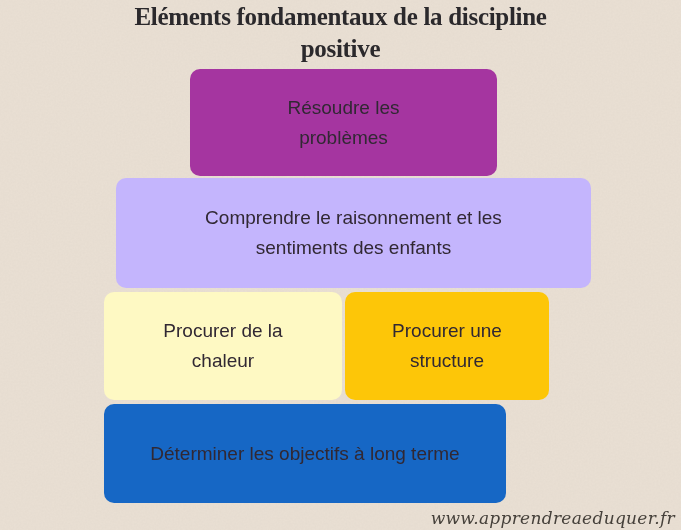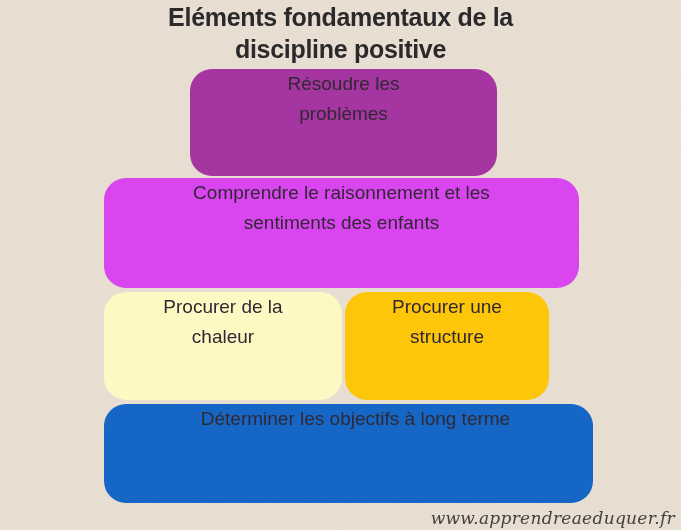--- a/index.html
+++ b/index.html
@@ -25,40 +25,41 @@
     left: 0;
     width: 681px;
     display: flex;
     justify-content: center;
     text-align: center;
     font-weight: 700;
     font-size: 25px;
     line-height: 32px;
     letter-spacing: -0.3px;
     color: #2b292c;
+    font-family: Liberation Serif, serif;
   }
   .title-inner {
     max-width: 430px;
   }
   .block {
     position: absolute;
-    border-radius: 22px;
+    border-radius: 10px;
     display: flex;
-    align-items: flex-start;
+    align-items: center;
     justify-content: center;
     text-align: center;
     font-size: 19px;
     line-height: 30px;
     color: #312833;
   }
   .block-resoudre      { left: 190px; top: 69px;  width: 307px; height: 107px; }
   .block-comprendre    { left: 104px; top: 178px; width: 475px; height: 110px; }
   .block-chaleur       { left: 104px; top: 292px; width: 238px; height: 108px; }
   .block-structure     { left: 345px; top: 292px; width: 204px; height: 108px; }
-  .block-objectifs     { left: 104px; top: 404px; width: 475px; height: 99px; padding-left: 14px;  }
+  .block-objectifs     { left: 104px; top: 404px; width: 402px; height: 99px;  }
   .block-resoudre   .block-label { max-width: 200px; }
   .block-comprendre .block-label { max-width: 380px; }
   .block-chaleur    .block-label { max-width: 180px; }
   .block-structure  .block-label { max-width: 180px; }
   .block-objectifs  .block-label { max-width: 440px; }
   .watermark {
     position: absolute;
     right: 6px;
     bottom: 2px;
     font-family: "DejaVu Serif", serif;
@@ -81,21 +82,21 @@
 </svg>
 
 <div class="title">
   <div class="title-inner">Eléments fondamentaux de la discipline positive</div>
 </div>
 
 <div class="block block-resoudre" style="background-color: rgb(165, 53, 160);">
   <span class="block-label">Résoudre les problèmes</span>
 </div>
 
-<div class="block block-comprendre" style="background-color: #d946ef;">
+<div class="block block-comprendre" style="background-color: #c4b5fd; margin-left: 12px;">
   <span class="block-label">Comprendre le raisonnement et les sentiments des enfants</span>
 </div>
 
 <div class="block block-chaleur" style="background-color: #fef9c3;">
   <span class="block-label">Procurer de la chaleur</span>
 </div>
 
 <div class="block block-structure" style="background-color: rgb(253, 198, 8);">
   <span class="block-label">Procurer une structure</span>
 </div>

